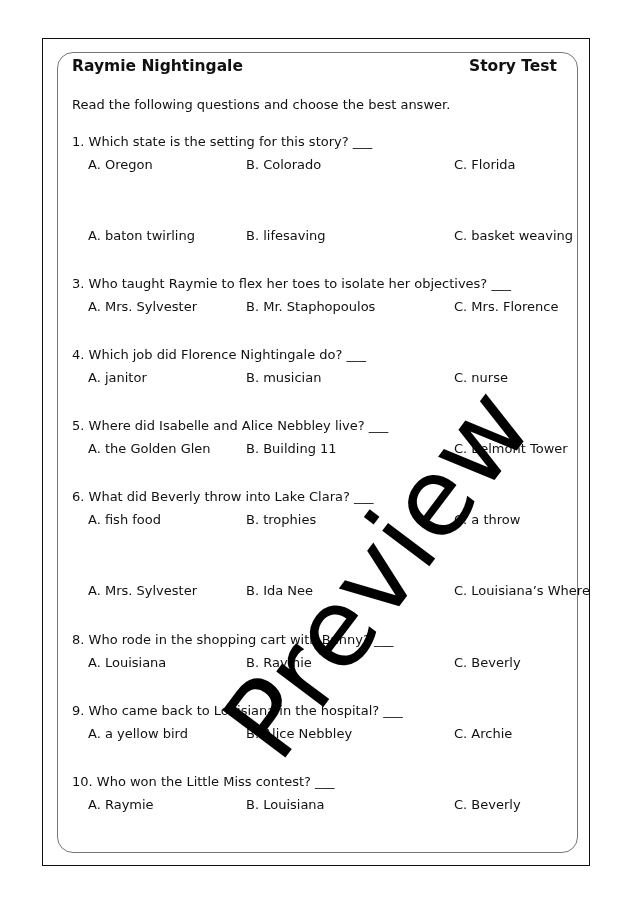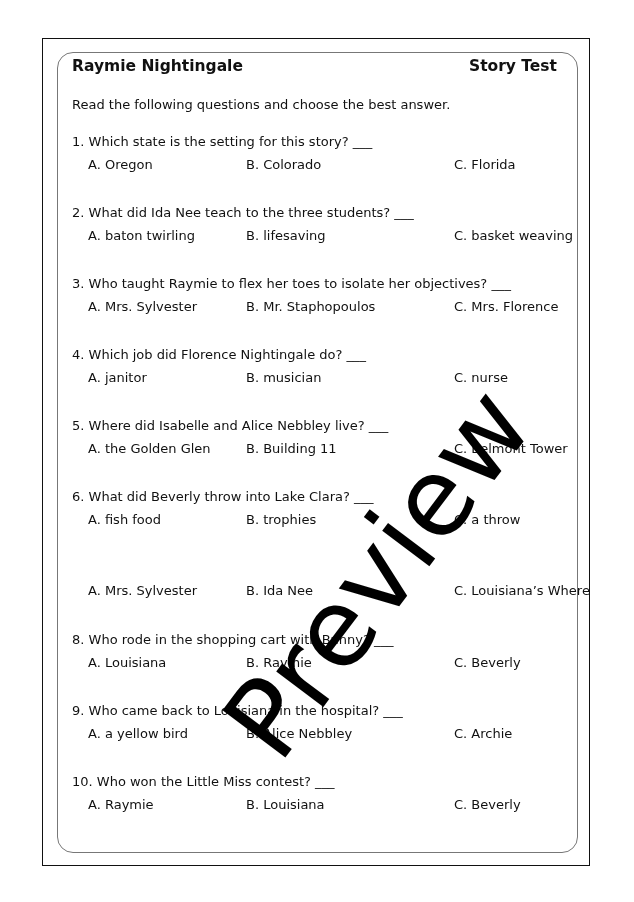--- a/index.html
+++ b/index.html
@@ -38,21 +38,20 @@
 <div class="instructions">Read the following questions and choose the best answer.</div>
 
 <div class="question" style="top:134px">
   <div class="q-text">1. Which state is the setting for this story? ___</div>
   <div class="choice a">A. Oregon</div>
   <div class="choice b">B. Colorado</div>
   <div class="choice c">C. Florida</div>
 </div>
 
 <div class="question" style="top:205px">
-  <div class="q-text">2. What did Ida Nee teach to the three students? ___</div>
   <div class="choice a">A. baton twirling</div>
   <div class="choice b">B. lifesaving</div>
   <div class="choice c">C. basket weaving</div>
 </div>
 
 <div class="question" style="top:276px">
   <div class="q-text">3. Who taught Raymie to flex her toes to isolate her objectives? ___</div>
   <div class="choice a">A. Mrs. Sylvester</div>
   <div class="choice b">B. Mr. Staphopoulos</div>
   <div class="choice c">C. Mrs. Florence</div>

